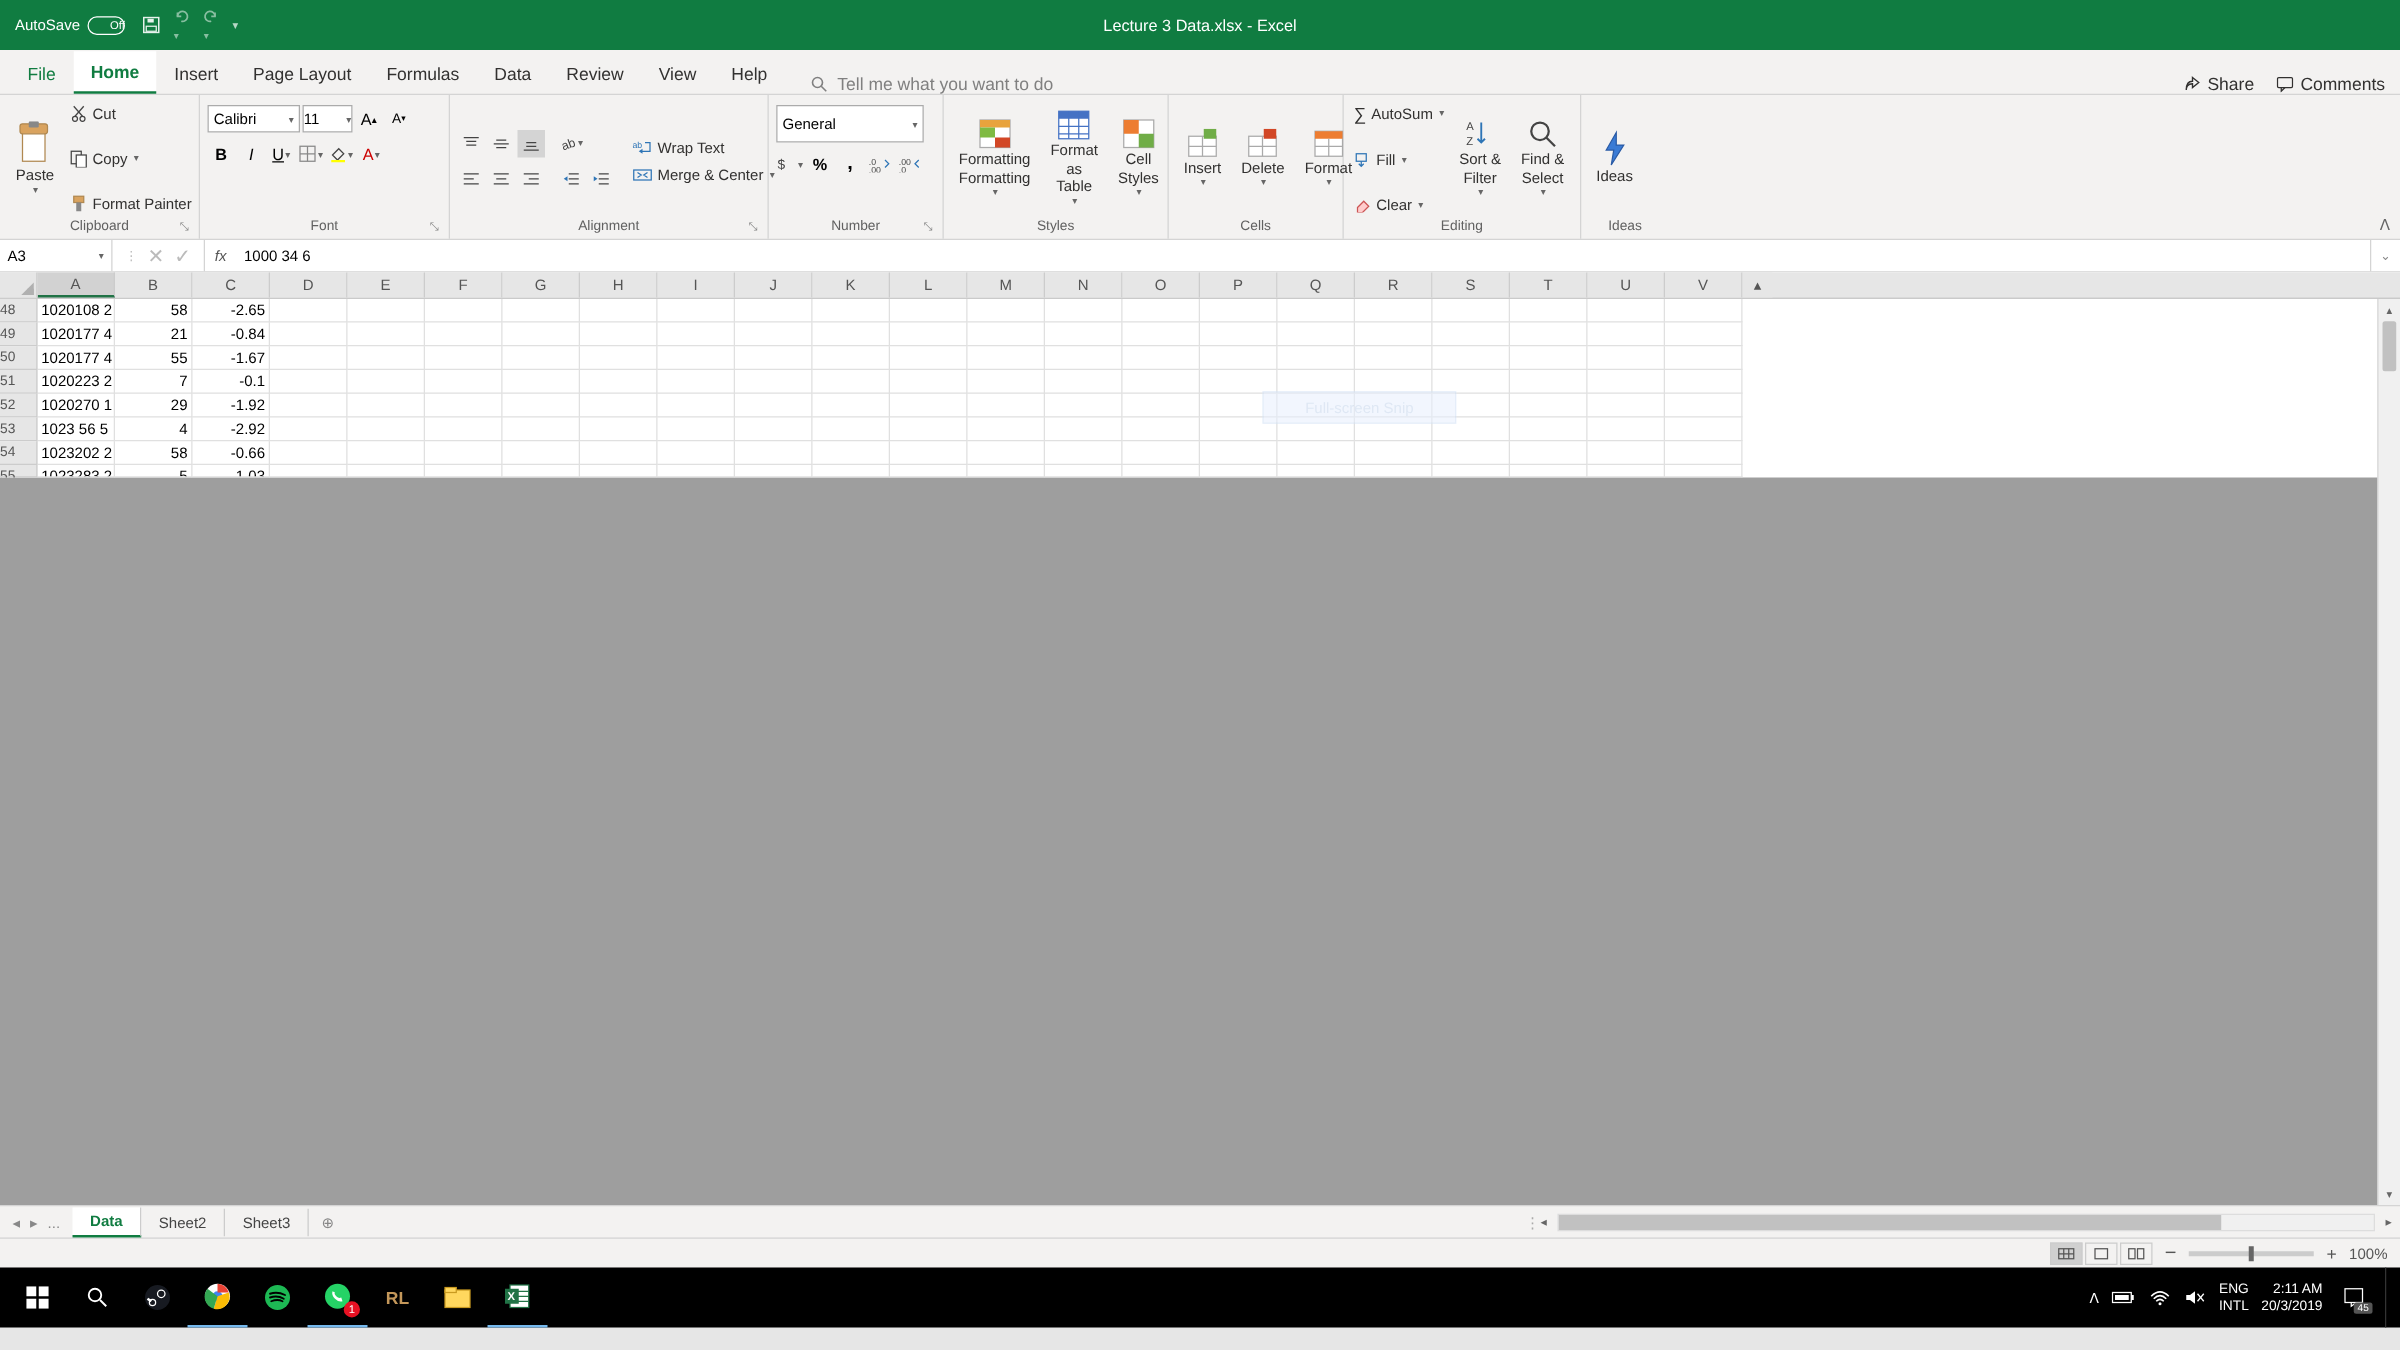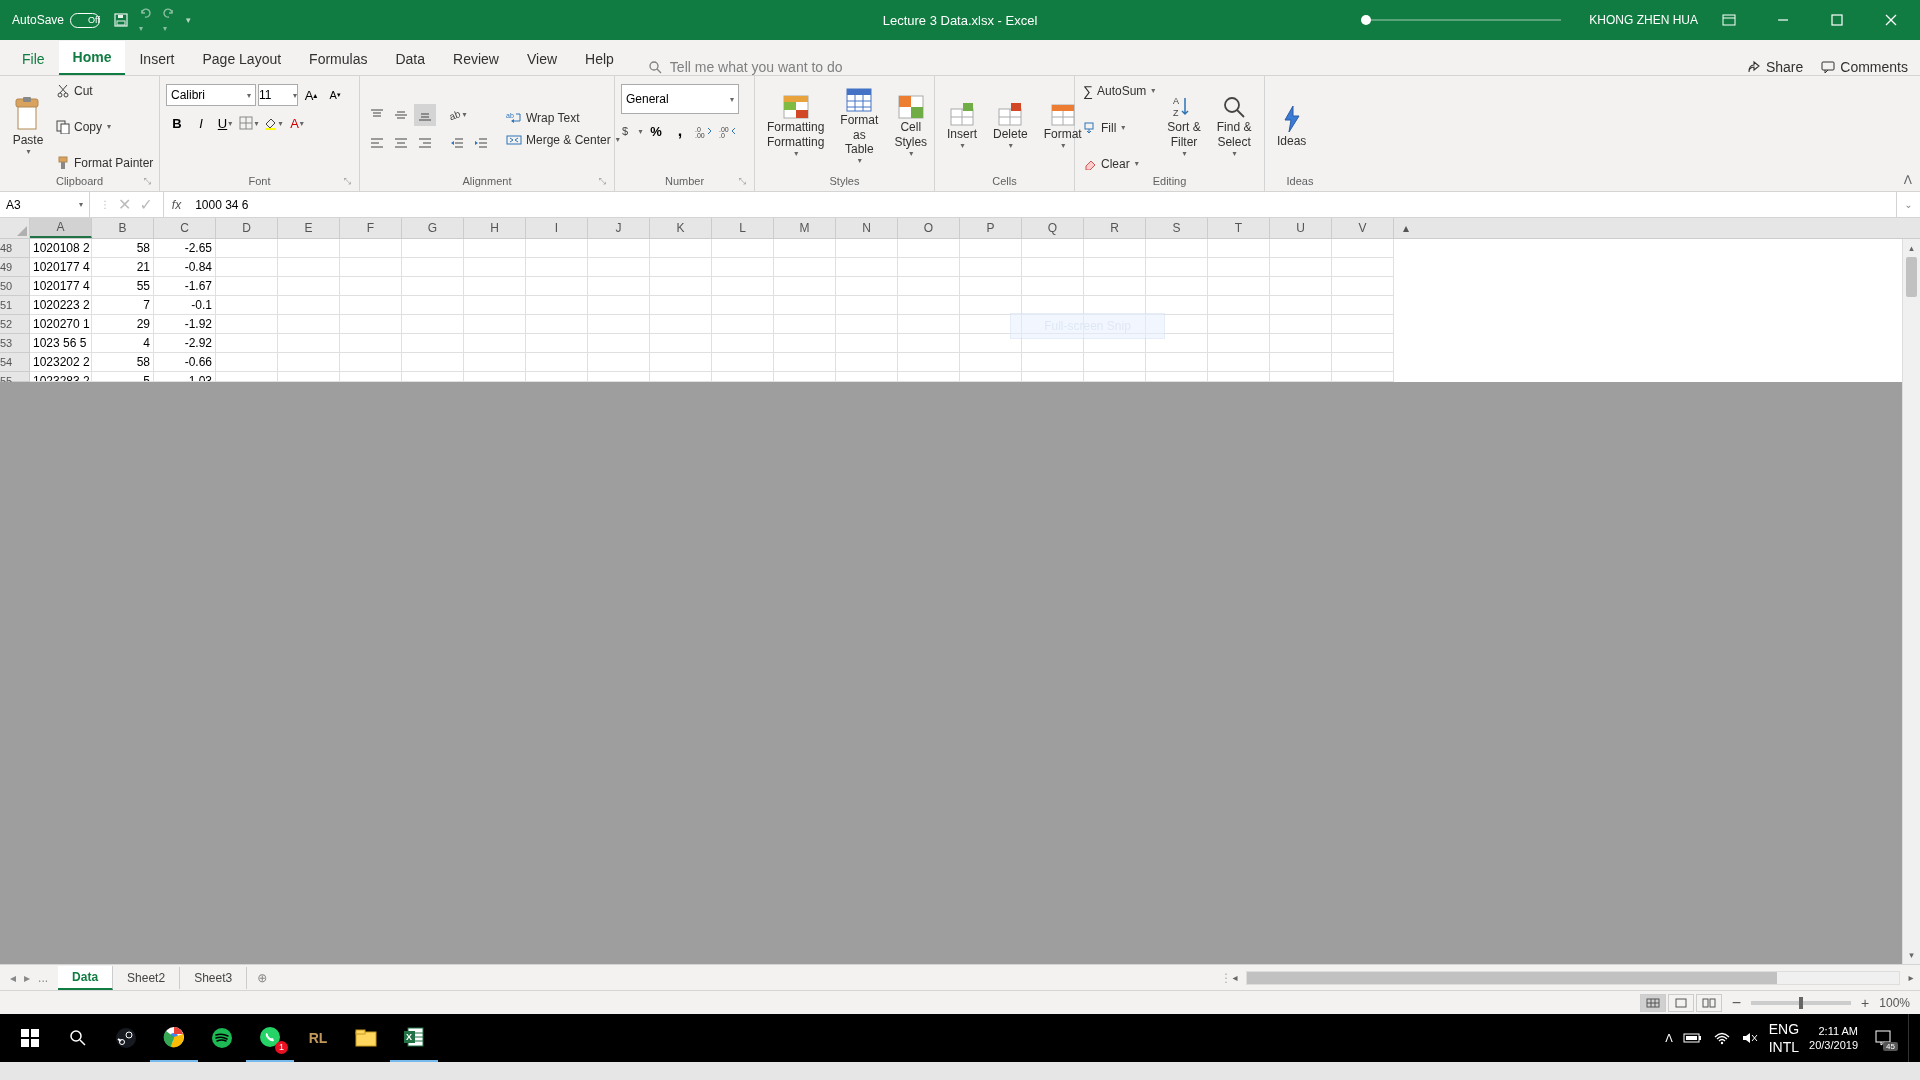--- a/index.html
+++ b/index.html
@@ -25,21 +25,21 @@
 .share-btn{display:flex;align-items:center;gap:5px;font-size:14px;color:#323130;cursor:pointer}
 .ribbon{height:116px;background:#f3f2f1;display:flex;border-bottom:1px solid #d4d4d4;position:relative}
 .group{border-right:1px solid #d4d4d4;padding:4px 6px 2px;display:flex;flex-direction:column;height:100%}
 .group-body{flex:1;display:flex;gap:4px}
 .group-label{text-align:center;font-size:11px;color:#616161;padding:2px 0;position:relative}
 .group-label .launcher{position:absolute;right:2px;bottom:2px;font-size:9px;color:#888}
 .vstack{display:flex;flex-direction:column;gap:20px;justify-content:center}
 .bigbtn{display:flex;flex-direction:column;align-items:center;justify-content:center;padding:2px 6px;font-size:12px;color:#323130;cursor:pointer;text-align:center;line-height:1.2}
 .smallbtn{display:flex;align-items:center;gap:4px;font-size:12px;color:#323130;cursor:pointer;padding:1px 2px;white-space:nowrap}
 .font-row{display:flex;gap:2px;align-items:center}
-.font-name{width:90px;height:22px;border:1px solid #ababab;background:#fff;font-size:12px;padding:2px 4px;display:flex;align-items:center;justify-content:space-between}
+.font-name{width:74px;height:22px;border:1px solid #ababab;background:#fff;font-size:12px;padding:2px 4px;display:flex;align-items:center;justify-content:space-between}
 .font-size{width:40px;height:22px;border:1px solid #ababab;background:#fff;font-size:12px;padding:2px 0;display:flex;align-items:center;justify-content:space-between}
 .numfmt{width:118px;height:22px;border:1px solid #ababab;background:#fff;font-size:12px;padding:14px 4px;display:flex;align-items:center;justify-content:space-between}
 .iconbtn{width:22px;height:22px;display:flex;align-items:center;justify-content:center;cursor:pointer;font-size:13px}
 .dd{font-size:8px;color:#666;margin-left:1px}
 .ribbon-collapse{position:absolute;right:8px;bottom:4px;font-size:12px;color:#666;cursor:pointer}
 .formula-bar{height:26px;background:#fff;border-bottom:1px solid #d4d4d4;display:flex;align-items:center}
 .namebox{width:90px;height:100%;border-right:1px solid #d4d4d4;display:flex;align-items:center;padding:0 6px;font-size:12px;justify-content:space-between}
 .fb-btns{display:flex;align-items:center;gap:8px;padding:0 10px;color:#bbb;border-right:1px solid #d4d4d4;height:100%}
 .fx{font-style:italic;font-size:12px;padding:0 8px;color:#555}
 .fb-input{flex:1;font-size:12px;padding:0 6px}
@@ -76,21 +76,21 @@
 .status-bar{height:24px;background:#f3f2f1;border-top:1px solid #d4d4d4;display:flex;align-items:center;justify-content:flex-end;gap:10px;padding:0 10px;font-size:12px;color:#555}
 .view-btns{display:flex;gap:2px}
 .view-btn{width:26px;height:18px;border:1px solid #ccc;display:flex;align-items:center;justify-content:center;font-size:10px}
 .zoom-slider{width:100px;height:4px;background:#ccc;position:relative}
 .zoom-slider::after{content:"";position:absolute;left:48px;top:-4px;width:4px;height:12px;background:#666}
 .taskbar{height:48px;background:#000;display:flex;align-items:center;padding:0 6px;color:#fff;font-size:11px}
 .tb-btn{width:48px;height:48px;display:flex;align-items:center;justify-content:center;cursor:pointer}
 .tb-btn.active{border-bottom:2px solid #76b9ed}
 .tb-right{margin-left:auto;display:flex;align-items:center;gap:10px}
 .tb-clock{text-align:right;line-height:1.3;font-size:11px}
-.tb-lang{text-align:center;line-height:1.3;font-size:14px}
+.tb-lang{text-align:center;line-height:1.3;font-size:11px}
 .tb-notif{position:relative;width:30px;height:30px;display:flex;align-items:center;justify-content:center}
 .tb-badge{position:absolute;bottom:2px;right:0;background:#555;font-size:8px;padding:0 3px;border-radius:2px}
 svg{display:block}
 .colA{width:62px}.colB{width:62px}.colC{width:62px}.colD{width:62px}.colE{width:62px}.colF{width:62px}.colG{width:62px}.colH{width:62px}.colI{width:62px}.colJ{width:62px}.colK{width:62px}.colL{width:62px}.colM{width:62px}.colN{width:62px}.colO{width:62px}.colP{width:62px}.colQ{width:62px}.colR{width:62px}.colS{width:62px}.colT{width:62px}.colU{width:62px}.colV{width:62px}
 </style>
 </head>
 <body>
 
 <div class="titlebar">
   <div class="autosave">
@@ -112,46 +112,20 @@
           <path d="M4 7 A4 4 0 1 1 7 11" fill="none" stroke="#fff" stroke-width="1.4"></path>
           <path d="M4 4 L4 7 L7 7" fill="none" stroke="#fff" stroke-width="1.4"></path>
         </svg><span class="dd" style="color:#fff">▾</span></span>
     <span class="qat-btn" style="opacity:.5"><svg width="14" height="14" viewBox="0 0 14 14">
           <path d="M10 7 A4 4 0 1 0 7 11" fill="none" stroke="#fff" stroke-width="1.4"></path>
           <path d="M10 4 L10 7 L7 7" fill="none" stroke="#fff" stroke-width="1.4"></path>
         </svg><span class="dd" style="color:#fff">▾</span></span>
     <span class="qat-btn" style="opacity:.7;font-size:9px">▾</span>
   </div>
   <div class="title-center">Lecture 3 Data.xlsx  -  Excel</div>
-  <div class="title-right">
-    <div class="slider-top"></div>
-    <span style="font-size:12px">KHONG ZHEN HUA</span>
-    <div class="win-btn">
-        <svg width="14" height="12">
-          <rect x="1" y="1" width="12" height="10" fill="none" stroke="#fff"></rect>
-          <line x1="1" y1="4" x2="13" y2="4" stroke="#fff"></line>
-        </svg>
-      </div>
-    <div class="win-btn">
-        <svg width="12" height="12">
-          <line x1="1" y1="6" x2="11" y2="6" stroke="#fff" stroke-width="1.2"></line>
-        </svg>
-      </div>
-    <div class="win-btn">
-        <svg width="12" height="12">
-          <rect x="1" y="1" width="10" height="10" fill="none" stroke="#fff" stroke-width="1.2"></rect>
-        </svg>
-      </div>
-    <div class="win-btn close">
-        <svg width="12" height="12">
-          <line x1="1" y1="1" x2="11" y2="11" stroke="#fff" stroke-width="1.2"></line>
-          <line x1="11" y1="1" x2="1" y2="11" stroke="#fff" stroke-width="1.2"></line>
-        </svg>
-      </div>
-  </div>
 </div>
 
 <div class="ribbon-tabs">
   <div class="rtab file">File</div>
   <div class="rtab active">Home</div>
   <div class="rtab">Insert</div>
   <div class="rtab">Page Layout</div>
   <div class="rtab">Formulas</div>
   <div class="rtab">Data</div>
   <div class="rtab">Review</div>

